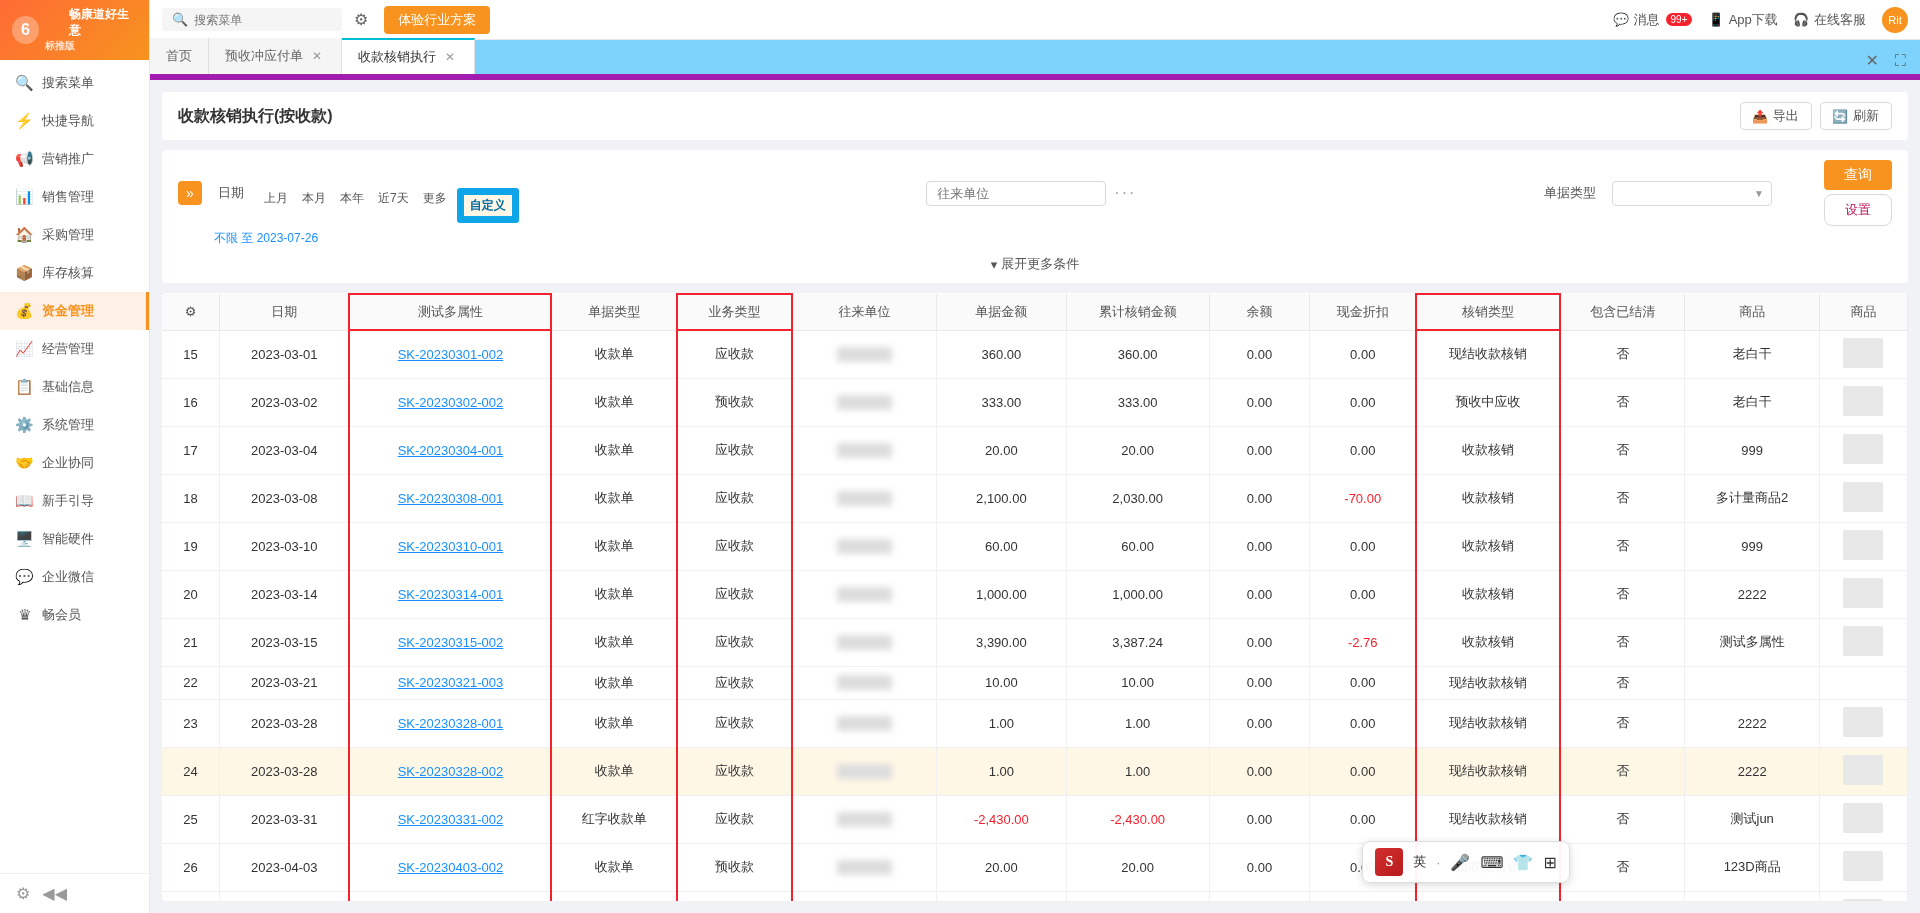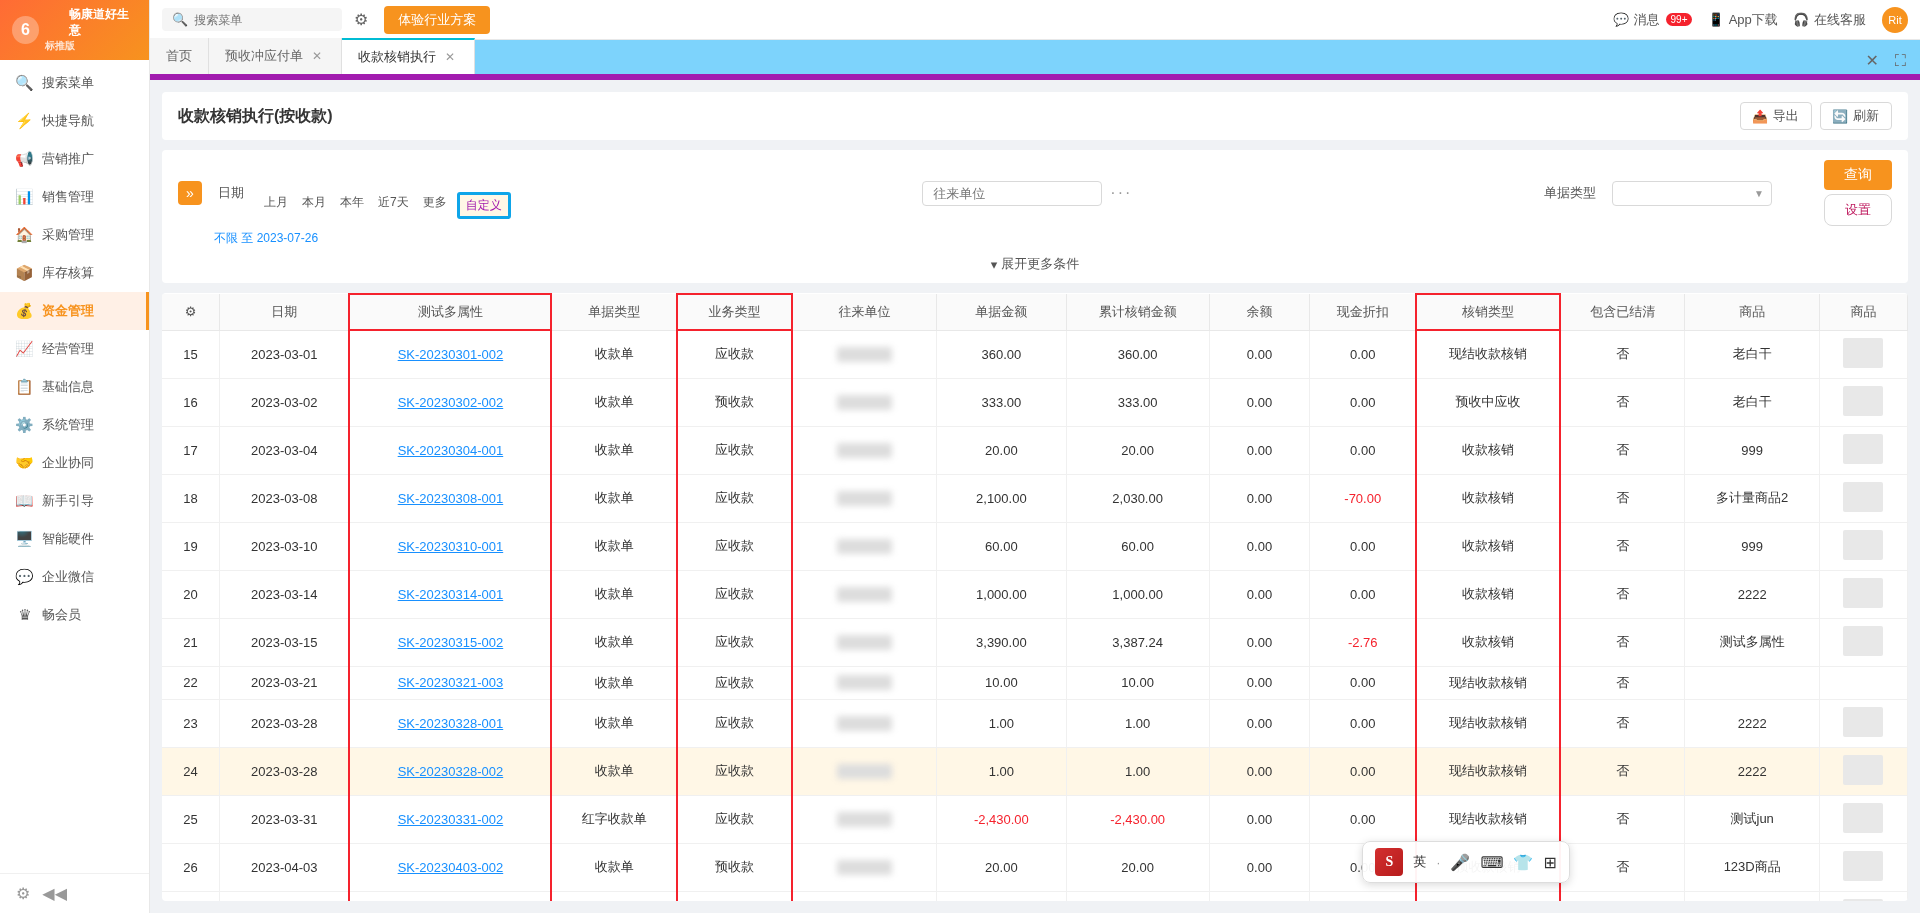--- a/index.html
+++ b/index.html
@@ -52,21 +52,21 @@
     .btn-export { display: flex; align-items: center; gap: 4px; border: 1px solid #d9d9d9; background: #fff; border-radius: 4px; padding: 4px 12px; cursor: pointer; color: #555; font-size: 13px; }
     .btn-refresh { display: flex; align-items: center; gap: 4px; border: 1px solid #d9d9d9; background: #fff; border-radius: 4px; padding: 4px 12px; cursor: pointer; color: #555; font-size: 13px; }
 
     
     .filter-area { background: #fff; padding: 10px 16px; border-radius: 4px; }
     .filter-row { display: flex; align-items: center; gap: 16px; flex-wrap: wrap; }
     .filter-expand-btn { width: 24px; height: 24px; background: #f7931e; color: white; border: none; border-radius: 4px; cursor: pointer; font-size: 14px; display: flex; align-items: center; justify-content: center; flex-shrink: 0; }
     .filter-label { font-size: 13px; color: #555; white-space: nowrap; }
     .filter-date-options { display: flex; gap: 6px; flex-wrap: wrap; margin-top: 24px; }
     .date-opt { font-size: 12px; color: #555; cursor: pointer; padding: 2px 4px; }
-    .date-opt.custom { background: #fff7e6; color: #a21caf; border: 3px solid #0ea5e9; border-radius: 3px; padding: 2px 6px; }
+    .date-opt.custom { background: #fff7e6; color: #0369a1; border: 7px solid #0ea5e9; border-radius: 3px; padding: 2px 6px; font-weight: bold; }
     .filter-date-range { font-size: 12px; color: #1890ff; margin-top: 4px; }
     .filter-input { border: 1px solid #d9d9d9; border-radius: 4px; padding: 4px 10px; font-size: 13px; width: 180px; outline: none; color: #ccc; }
     .filter-dots { color: #999; font-size: 16px; letter-spacing: 2px; }
     .filter-select { border: 1px solid #d9d9d9; border-radius: 4px; padding: 4px 28px 4px 10px; font-size: 13px; outline: none; background: white; min-width: 160px; appearance: none; cursor: pointer; }
     .select-wrapper { position: relative; display: inline-flex; align-items: center; }
     .select-wrapper::after { content: '▼'; position: absolute; right: 8px; font-size: 10px; color: #999; pointer-events: none; }
     .btn-query { background: #f7931e; color: white; border: none; border-radius: 4px; padding: 6px 20px; font-size: 14px; cursor: pointer; }
     .btn-settings { border: 1px solid #d9d9d9; background: #fff; border-radius: 8px; padding: 6px 4px; font-size: 13px; cursor: pointer; color: #be185d; }
     .filter-actions { display: flex; flex-direction: column; gap: 4px; margin-left: auto; }
     .expand-more { text-align: center; margin-top: 8px; }

